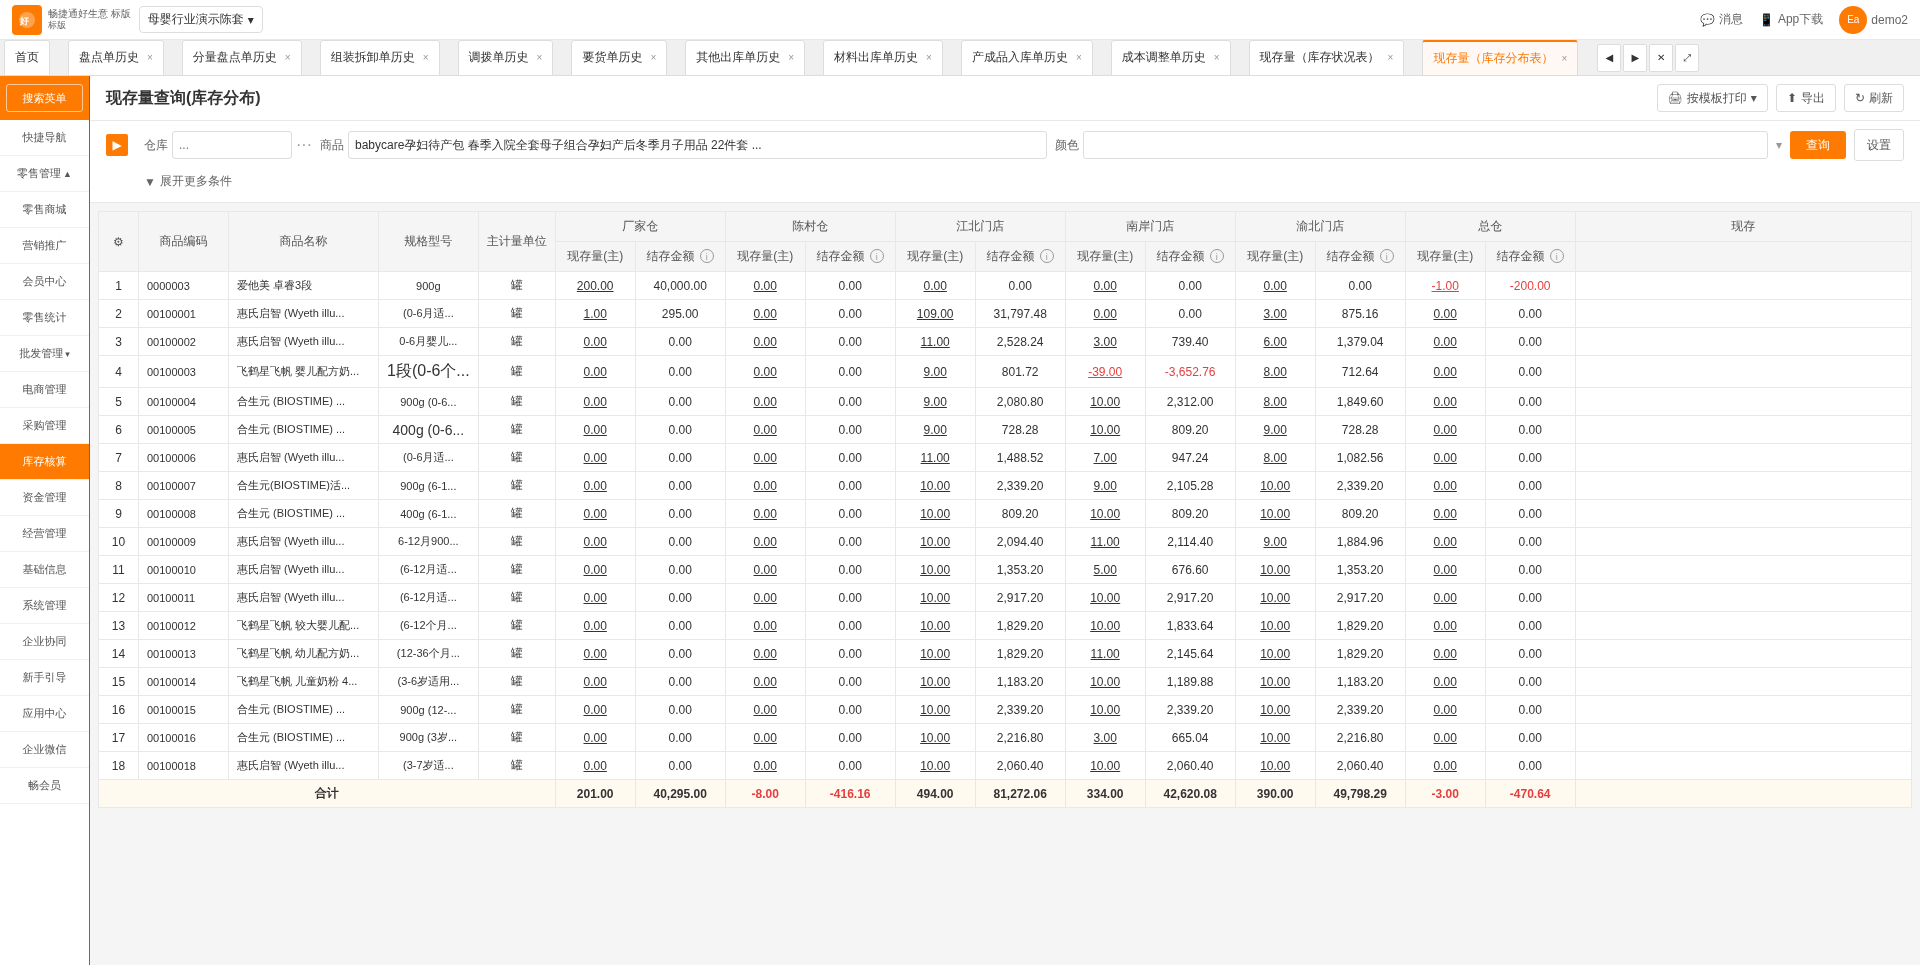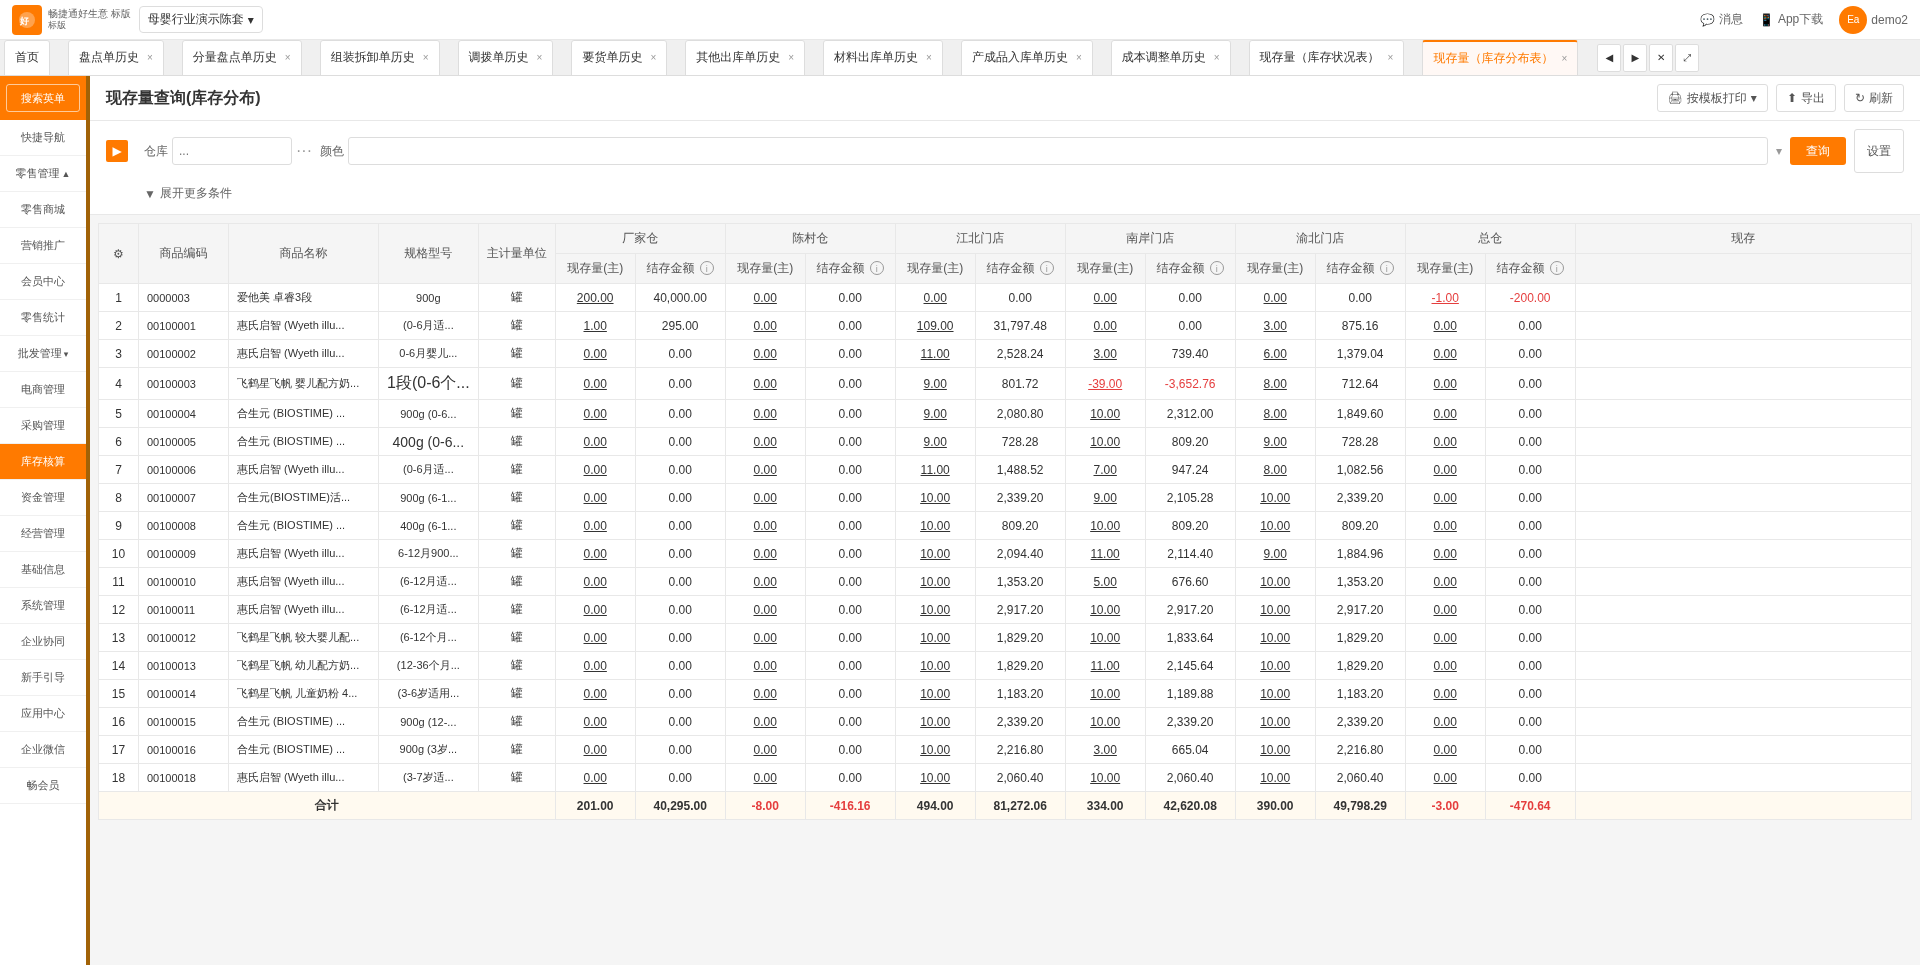--- a/index.html
+++ b/index.html
@@ -21,21 +21,21 @@
     .tab-item { height: 36px; padding: 0 10px; display: flex; align-items: center; gap: 4px; background: #fff; border: 1px solid #ddd; border-radius: 3px 3px 0 0; margin-right: 18px; cursor: pointer; white-space: nowrap; font-size: 12px; flex-shrink: 0; }
     .tab-item.home { background: #fff; }
     .tab-item.active { background: #fff8f5; border-bottom-color: #fff8f5; color: #ff7a00; border-top: 2px solid #ff7a00; }
     .tab-close { font-size: 10px; color: #999; cursor: pointer; margin-left: 4px; }
     .tab-nav-btn { width: 24px; height: 28px; display: flex; align-items: center; justify-content: center; cursor: pointer; border: 1px solid #ddd; background: #fff; border-radius: 2px; margin: 0 1px; font-size: 10px; flex-shrink: 0; }
 
     
     .main-layout { display: flex; height: calc(965px - 76px); }
 
     
-    .sidebar { width: 90px; background: #fff; border-right: 4px solid #a16207; display: flex; flex-direction: column; overflow-y: auto; flex-shrink: 0; }
+    .sidebar { width: 90px; background: #fff; border-right: 1px solid #a16207; display: flex; flex-direction: column; overflow-y: auto; flex-shrink: 0; }
     .sidebar::-webkit-scrollbar { width: 0; }
     .sidebar-search { padding: 8px 6px; background: #ff7a00; }
     .sidebar-search-btn { width: 100%; height: 28px; background: transparent; border: 1px solid rgba(255,255,255,0.6); border-radius: 3px; color: white; font-size: 11px; cursor: pointer; }
     .sidebar-item { padding: 10px 6px; text-align: center; cursor: pointer; border-bottom: 1px solid #f0f0f0; font-size: 11px; color: #555; }
     .sidebar-item.active { background: #ff7a00; color: white; }
     .sidebar-item.has-arrow { display: flex; align-items: center; justify-content: center; gap: 2px; }
 
     
     .content-area { flex: 1; display: flex; flex-direction: column; overflow: hidden; background: #f5f5f5; }
 
@@ -49,21 +49,21 @@
     .filter-area { background: #fff; padding: 8px 16px; border-bottom: 1px solid #e8e8e8; display: flex; align-items: center; gap: 8px; flex-wrap: wrap; }
     .filter-row { display: flex; align-items: center; gap: 8px; width: 100%; }
     .filter-group { display: flex; align-items: center; gap: 4px; }
     .filter-label { color: #666; font-size: 12px; white-space: nowrap; }
     .filter-input { height: 28px; border: 1px solid #ddd; border-radius: 3px; padding: 0 6px; font-size: 12px; color: #333; background: #fff; min-width: 80px; }
     .filter-input-wide { min-width: 320px; }
     .filter-expand { display: flex; align-items: center; gap: 4px; color: #666; cursor: pointer; font-size: 12px; padding: 4px 8px; }
     .orange-expand-btn { width: 22px; height: 22px; background: #ff7a00; border-radius: 2px; display: flex; align-items: center; justify-content: center; color: white; font-size: 12px; cursor: pointer; margin-right: 8px; flex-shrink: 0; }
     .ellipsis-btn { color: #999; cursor: pointer; font-size: 16px; }
     .search-btn { height: 28px; padding: 0 16px; background: #ff7a00; color: white; border: none; border-radius: 3px; cursor: pointer; font-size: 12px; }
-    .setting-btn { height: 44px; padding: 4px 12px; background: #fff; color: #555; border: 1px solid #ddd; border-radius: 3px; cursor: pointer; font-size: 12px; }
+    .setting-btn { height: 32px; padding: 4px 12px; background: #fff; color: #555; border: 1px solid #ddd; border-radius: 3px; cursor: pointer; font-size: 12px; }
 
     
     .table-container { flex: 1; overflow: auto; padding: 8px; }
     .data-table { width: 100%; border-collapse: collapse; background: #fff; font-size: 12px; }
     .data-table th { background: #f5f5f5; border: 1px solid #e8e8e8; padding: 6px 8px; text-align: center; font-weight: normal; color: #555; white-space: nowrap; position: sticky; top: 0; z-index: 2; }
     .data-table td { border: 1px solid #e8e8e8; padding: 5px 8px; text-align: center; white-space: nowrap; }
     .data-table .number-cell { text-decoration: underline; color: #333; cursor: pointer; }
     .data-table .red { color: #e53e3e; }
     .data-table .total-row td { background: #fffaf0; font-weight: bold; }
     .data-table .total-row td.red { color: #e53e3e; }
@@ -230,20 +230,24 @@
 
     <div class="filter-area">
       <div class="filter-row">
         <div class="orange-expand-btn">▶</div>
         <div class="filter-group">
           <span class="filter-label">仓库</span>
           <input class="filter-input" type="text" style="width: 120px;" placeholder="...">
           <span class="ellipsis-btn">···</span>
         </div>
         <div class="filter-group" style="flex:1;">
+          <span class="filter-label">商品</span>
+          <input class="filter-input filter-input-wide" type="text" style="flex: 1 1 0%;" value="babycare孕妇待产包 春季入院全套母子组合孕妇产后冬季月子用品 22件套 ...">
+        </div>
+        <div class="filter-group" style="flex:1;">
           <span class="filter-label">颜色</span>
           <input class="filter-input" type="text" style="flex: 1 1 0%;">
           <span style="margin-left:4px; color:#999;">▾</span>
         </div>
         <button class="search-btn">查询</button>
         <button class="setting-btn">设置</button>
       </div>
       <div style="display:flex;align-items:center;width:100%;padding-left:30px;">
         <div class="filter-expand">
           <span>▼</span>

